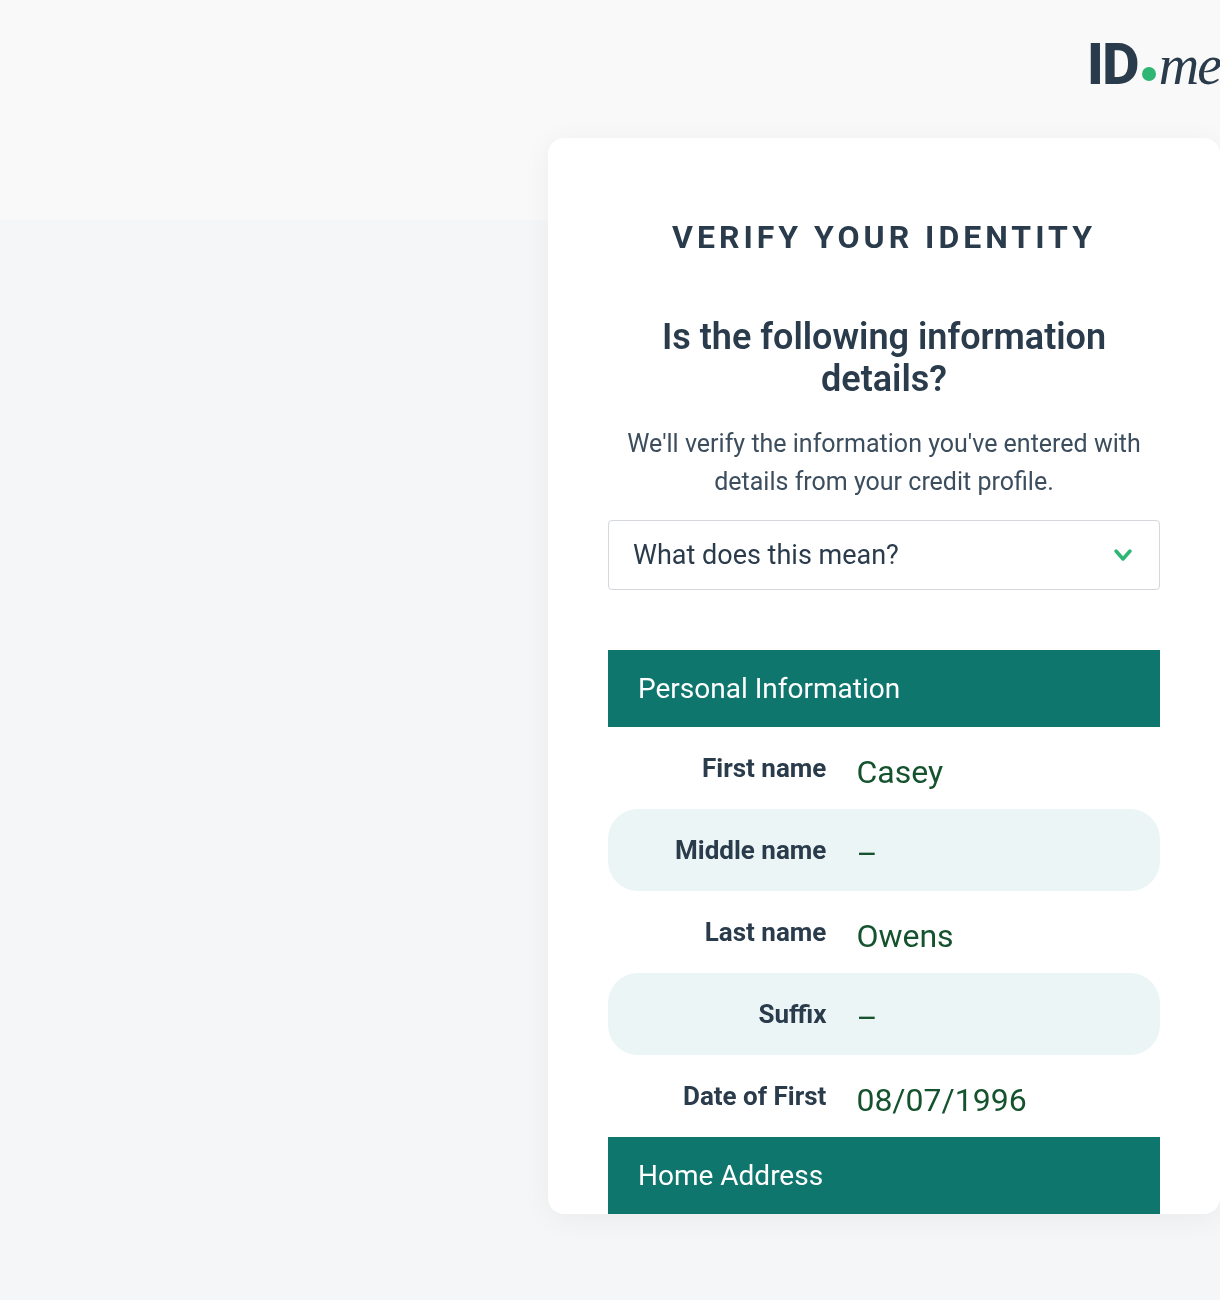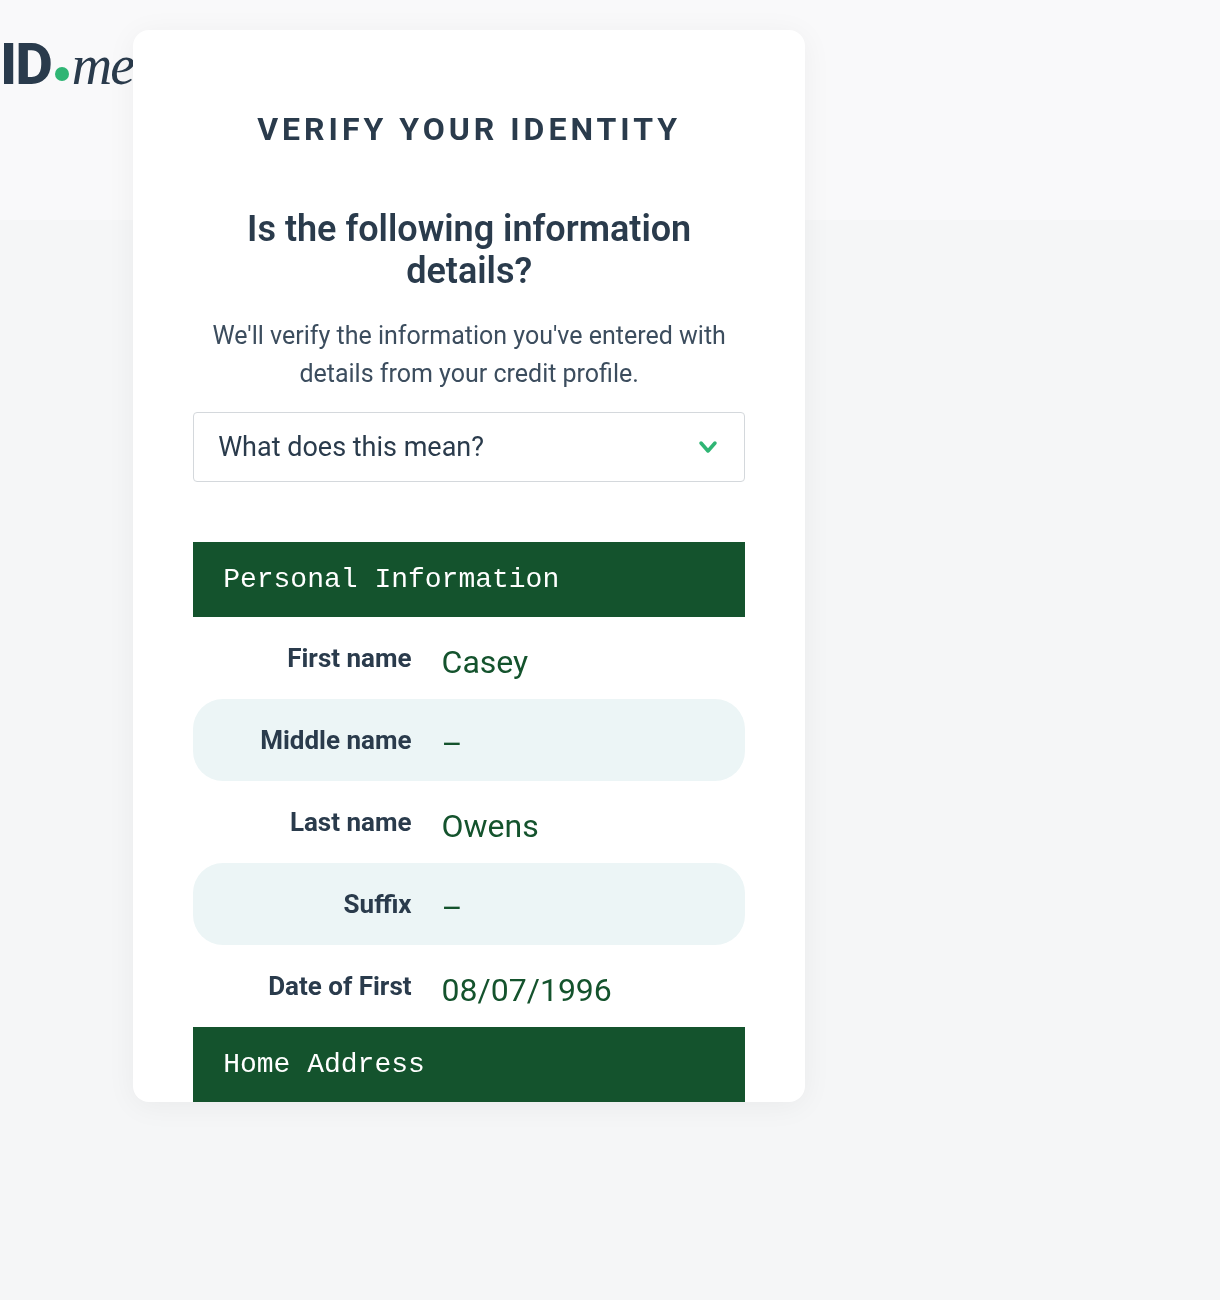--- a/index.html
+++ b/index.html
@@ -20,22 +20,22 @@
       right: 0;
       height: 220px;
       background: #f9f9fa;
       z-index: 0;
     }
     .container {
       position: relative;
       z-index: 1;
       width: 100%;
       display: flex;
-      flex-direction: row;
-      align-items: flex-start;
+      flex-direction: column;
+      align-items: flex-end;
       padding-top: 30px;
     }
     .logo {
       margin-bottom: 40px;
       display: flex;
       align-items: baseline;
       justify-content: center;
     }
     .logo-id {
       font-size: 58px;
@@ -104,26 +104,25 @@
     }
     .accordion-text {
       font-size: 27px;
       color: #2a3b4c;
     }
     .chevron {
       width: 24px;
       height: 24px;
     }
     .section-header {
-      background: #14532d;
+      background: #0f766e;
       color: #ffffff;
       padding: 22px 30px;
       font-size: 28px;
       font-weight: 400;
-      font-family: Liberation Mono, monospace;
     }
     .data-row {
       display: flex;
       align-items: center;
       padding: 18px 0;
     }
     .data-row.alt {
       background: #ecf5f6;
       border-radius: 30px;
     }

